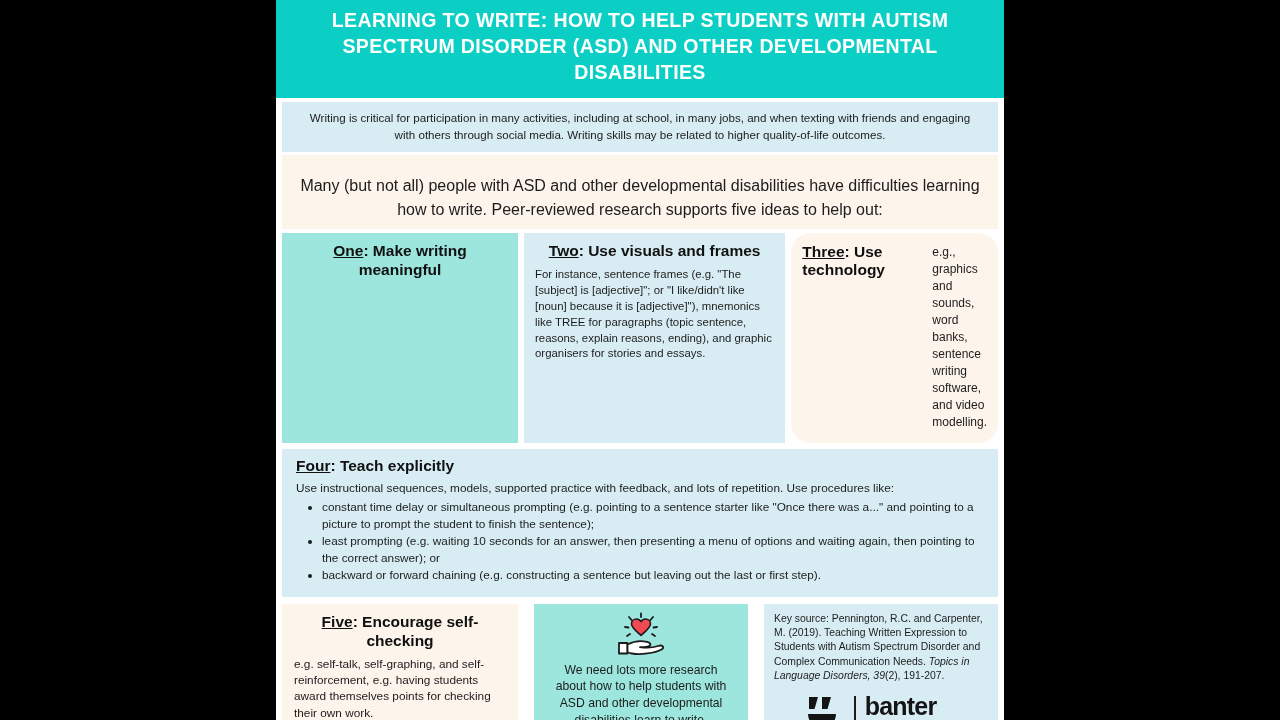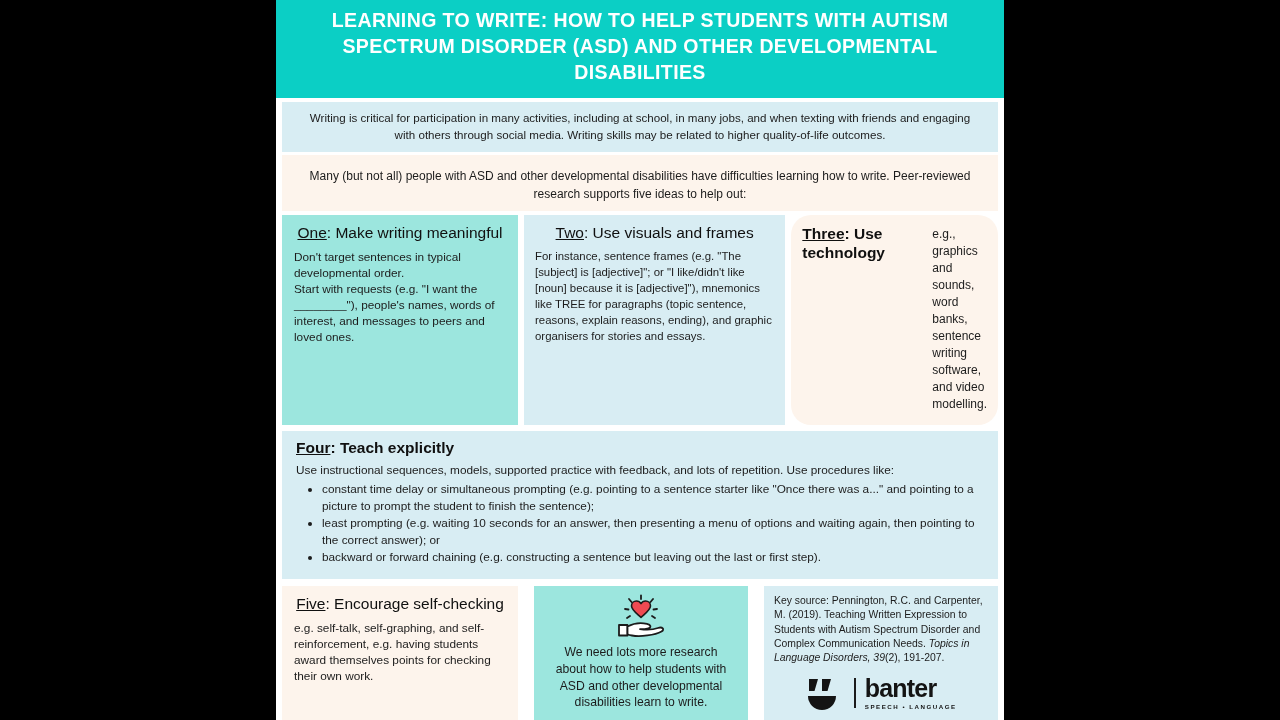--- a/index.html
+++ b/index.html
@@ -52,23 +52,23 @@
     text-align: center;
     font-size: 11.6px;
     line-height: 1.45;
     padding: 8px 22px 9px 22px;
     margin-top: 4px;
   }
   .intro-cream {
     background: #fdf4ec;
     color: #1c1c1c;
     text-align: center;
-    font-size: 12px;
+    font-size: 16px;
     line-height: 1.45;
-    padding: 13px 12px 8px 12px;
+    padding: 19px 12px 8px 12px;
     margin-top: 3px;
   }
 
   
   .row-1 {
     display: flex;
     gap: 6px;
     margin-top: 4px;
   }
   .panel-one {
@@ -91,21 +91,21 @@
     padding: 10px 11px 12px 11px;
     display: flex;
     align-items: flex-start;
     gap: 12px;
     border-radius: 20px;
   }
 
   .head-center {
     text-align: center;
     font-size: 15.5px;
-    font-weight: 400;
+    font-weight: 700;
     color: #101010;
     line-height: 1.22;
     margin-bottom: 6px;
   }
   .head-left {
     text-align: left;
     font-size: 15.5px;
     font-weight: 600;
     color: #101010;
     line-height: 1.22;
@@ -259,22 +259,20 @@
 
       <div class="intro-blue">Writing is critical for participation in many activities, including at school, in many jobs, and when texting with friends and engaging with others through social media. Writing skills may be related to higher quality-of-life outcomes.</div>
       <div class="intro-cream">Many (but not all) people with ASD and other developmental disabilities have difficulties learning how to write. Peer-reviewed research supports five ideas to help out:</div>
 
       <div class="row-1">
 
         <div class="panel-one">
           <div class="head-center">
             <span class="num">One</span><span>: Make writing meaningful</span>
           </div>
-          <div class="body-txt" style="white-space:pre-line">Don't target sentences in typical developmental order.
-Start with requests (e.g. "I want the ________"), people's names, words of interest, and messages to peers and loved ones.</div>
         </div>
 
         <div class="col-right">
 
           <div class="panel-two">
             <div class="head-center">
               <span class="num">Two</span><span>: Use visuals and frames</span>
             </div>
             <div class="body-txt-sm">For instance, sentence frames (e.g. "The [subject] is [adjective]"; or "I like/didn't like [noun] because it is [adjective]"), mnemonics like TREE for paragraphs (topic sentence, reasons, explain reasons, ending), and graphic organisers for stories and essays.</div>
           </div>

